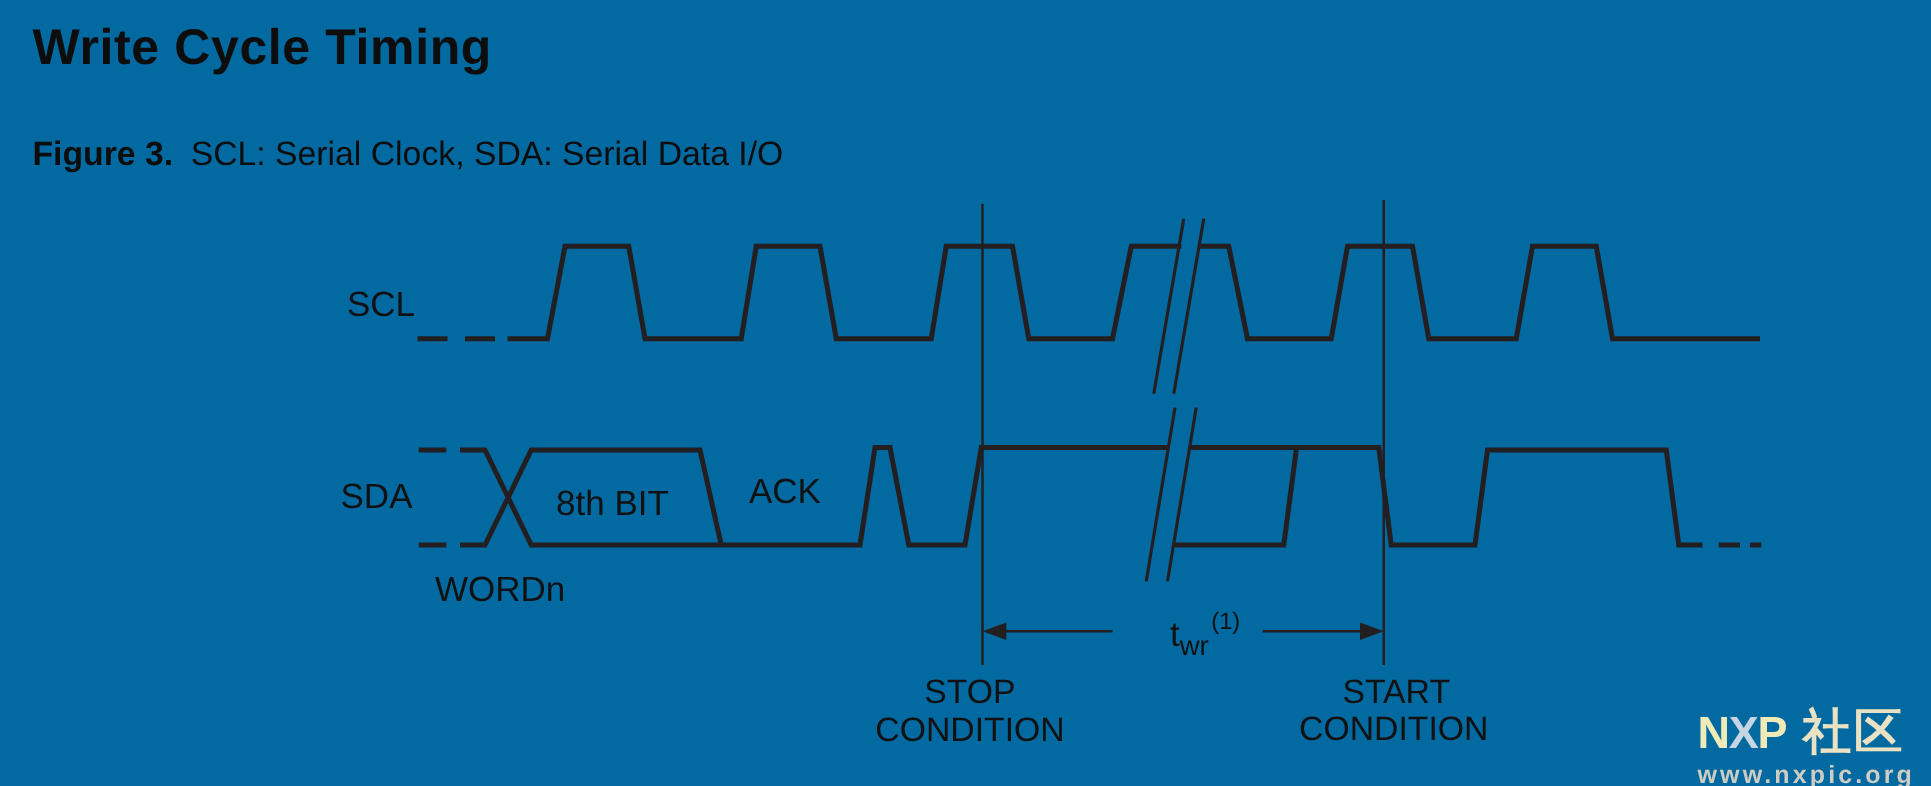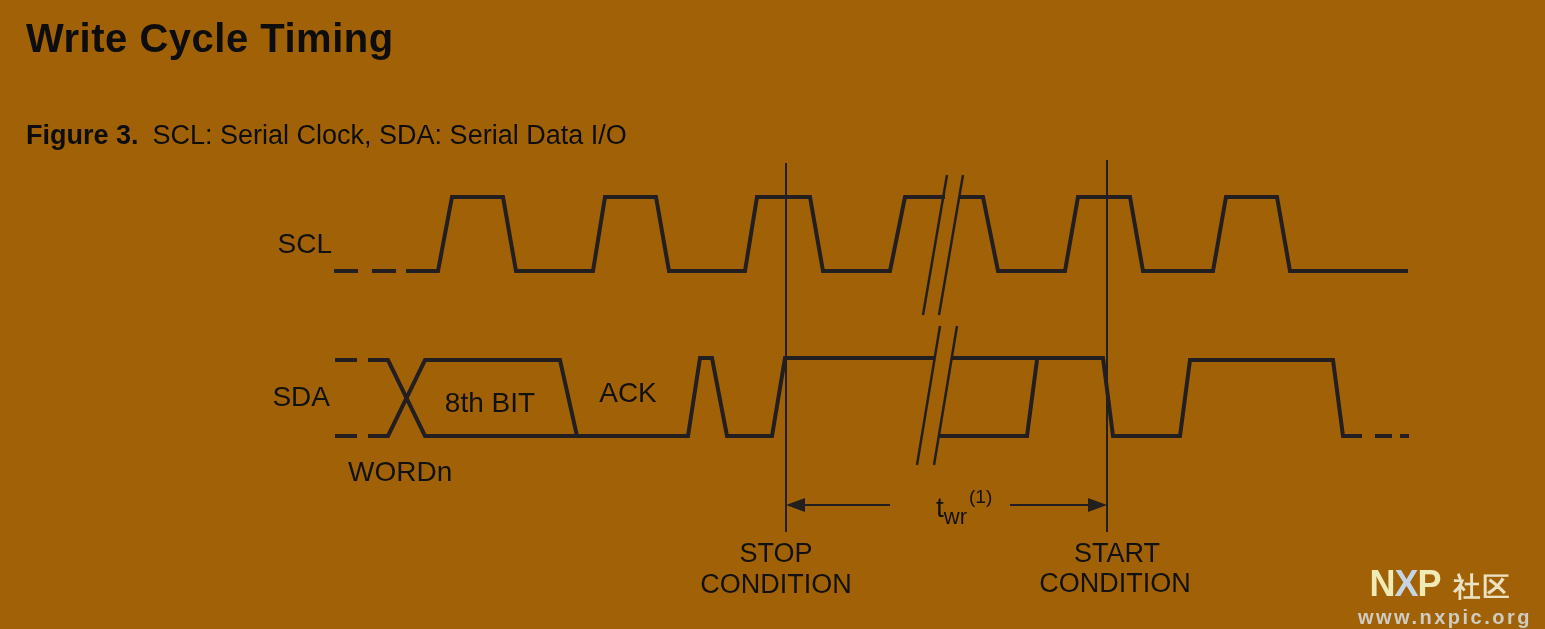--- a/index.html
+++ b/index.html
@@ -4,39 +4,39 @@
 <style>
   html, body {
     margin: 0;
     padding: 0;
     background: #ffffff;
   }
   .page {
     position: relative;
     width: 1545px;
     height: 629px;
-    background: #a16207;
+    background: #0369a1;
     overflow: hidden;
     font-family: "Liberation Sans", sans-serif;
     color: #111111;
   }
   .doc-title {
     position: absolute;
     left: 26px;
     top: 16px;
     font-size: 40px;
     font-weight: bold;
     letter-spacing: 0.5px;
     color: #0d0d0d;
     white-space: nowrap;
   }
   .figure-caption {
     position: absolute;
     left: 26px;
-    top: 120px;
+    top: 108px;
     font-size: 27px;
     color: #0d0d0d;
     white-space: nowrap;
   }
   .figure-caption .fig-label {
     font-weight: bold;
     margin-right: 14px;
   }
   svg.timing {
     position: absolute;
@@ -58,21 +58,21 @@
   }
   .wm-logo {
     font-weight: bold;
     font-size: 36px;
     letter-spacing: -1px;
     white-space: nowrap;
   }
   .wm-logo .wm-n  { color: #f0ebb6; }
   .wm-logo .wm-x  { color: #c5d5e2; }
   .wm-logo .wm-p  { color: #f0ebb6; }
-  .wm-logo .wm-cn { color: #eae2c2; font-size: 27px; letter-spacing: 2px; margin-left: 13px; }
+  .wm-logo .wm-cn { color: #eae2c2; font-size: 39px; letter-spacing: 2px; margin-left: 13px; }
   .wm-url {
     margin-top: 5px;
     font-size: 20px;
     font-weight: bold;
     color: #cfccc3;
     letter-spacing: 2.5px;
     white-space: nowrap;
   }
 </style>
 </head>

